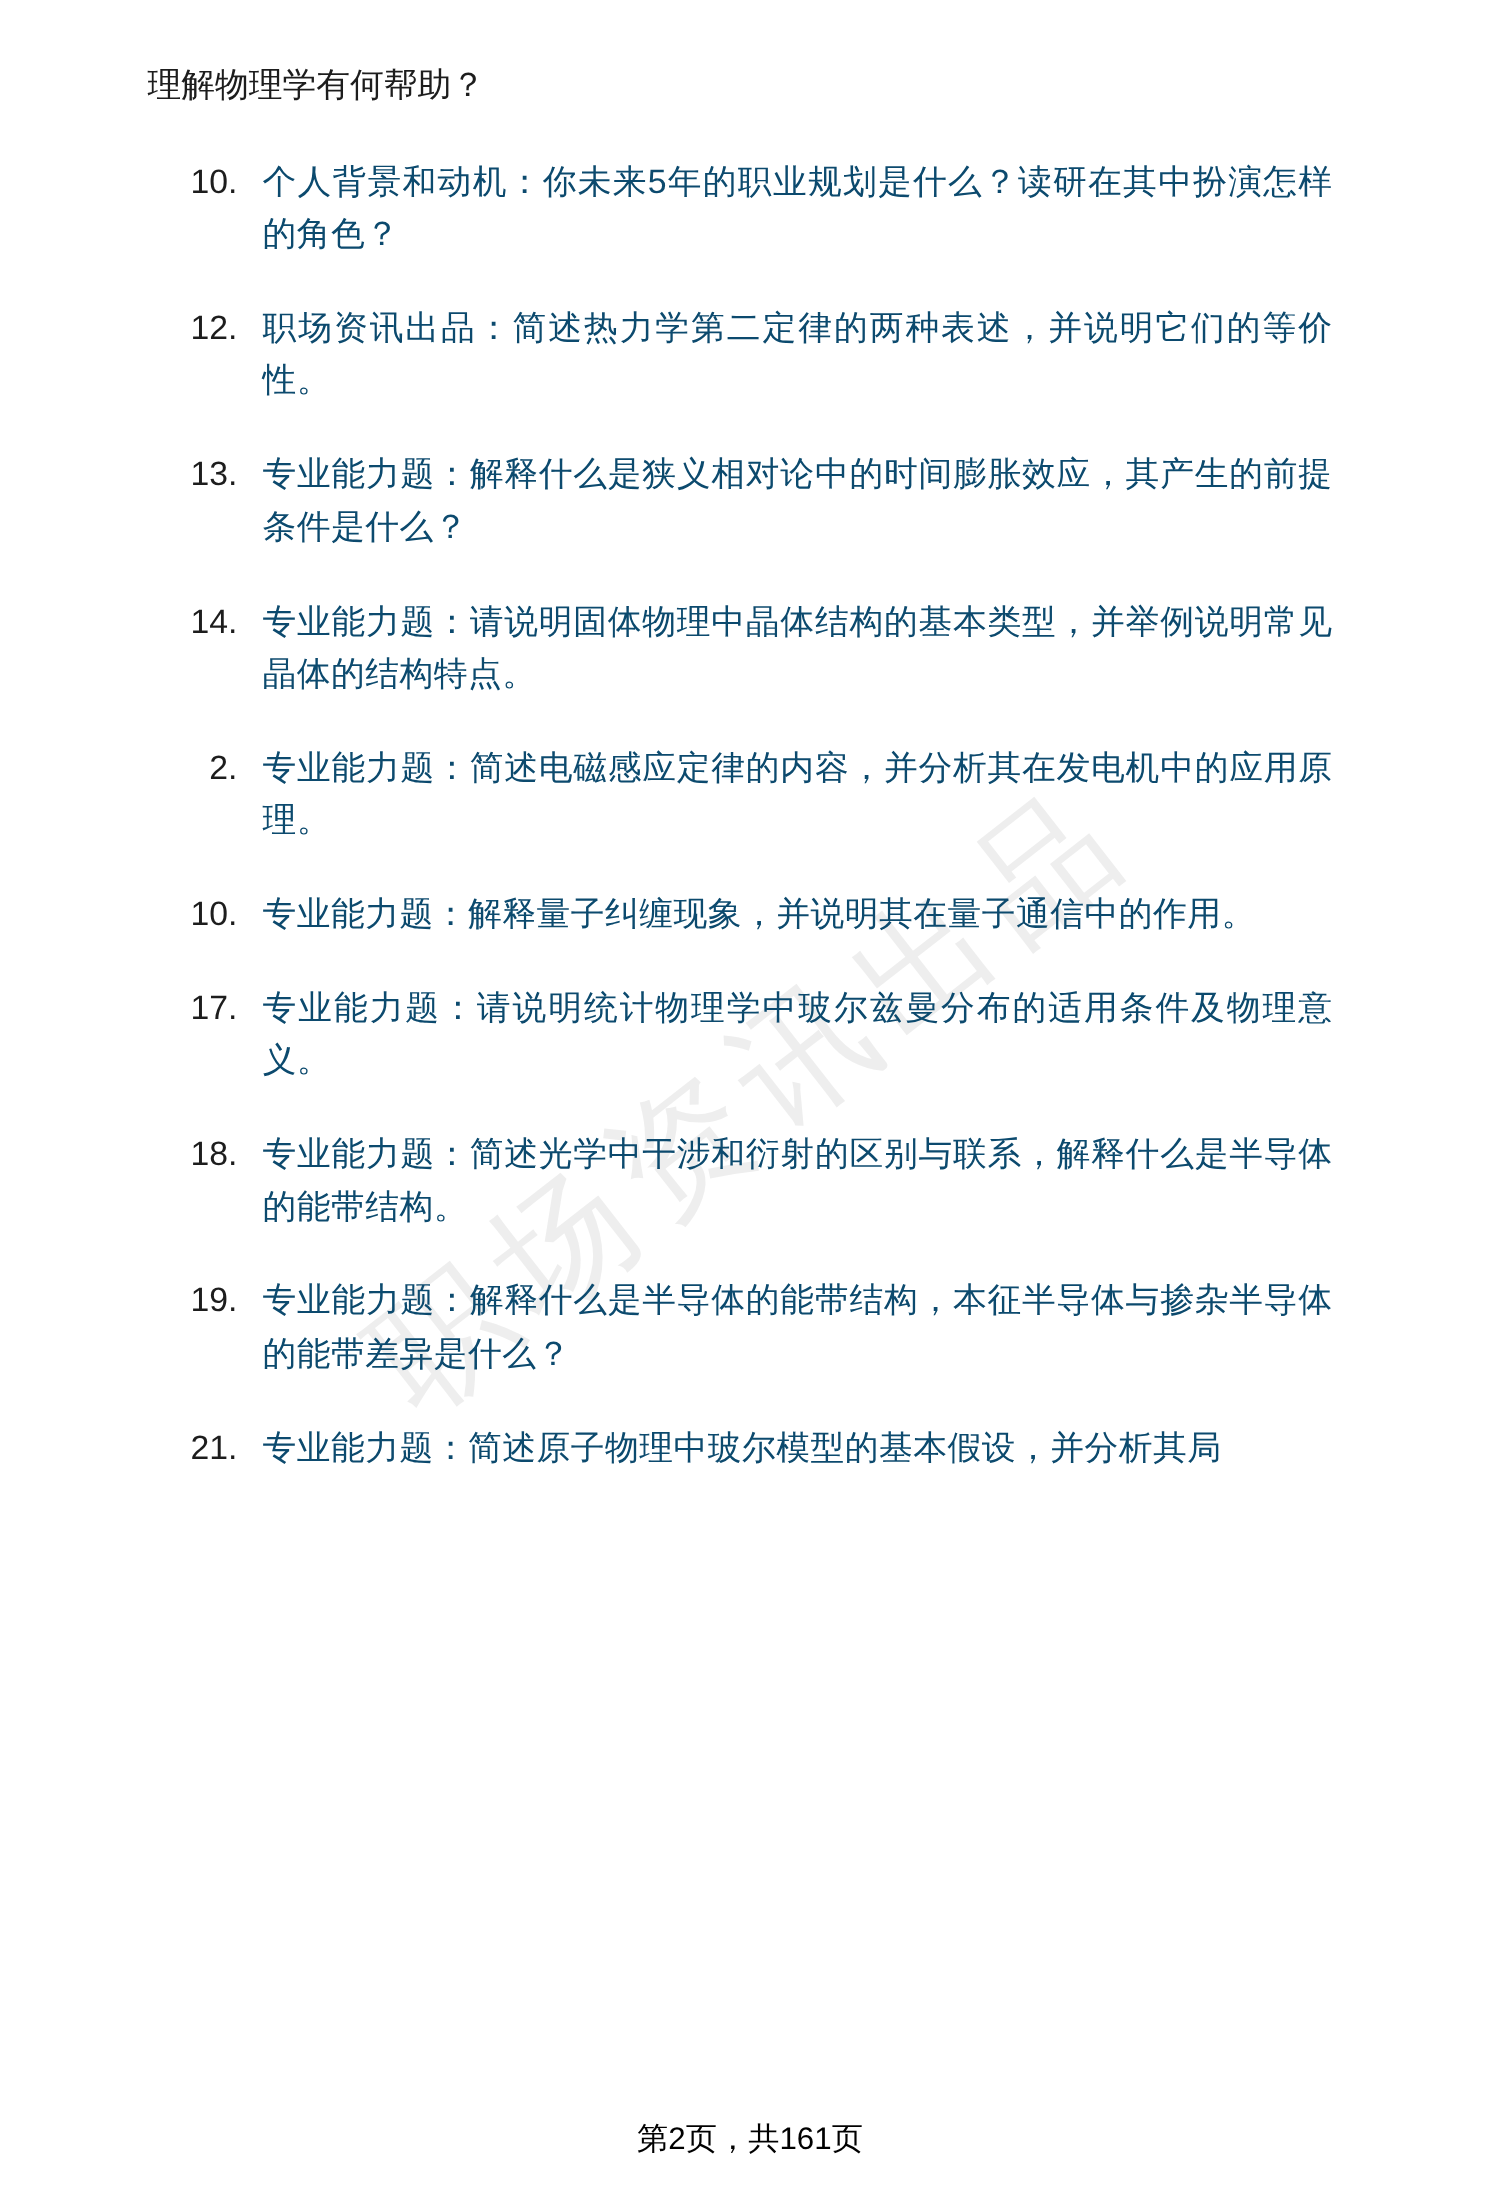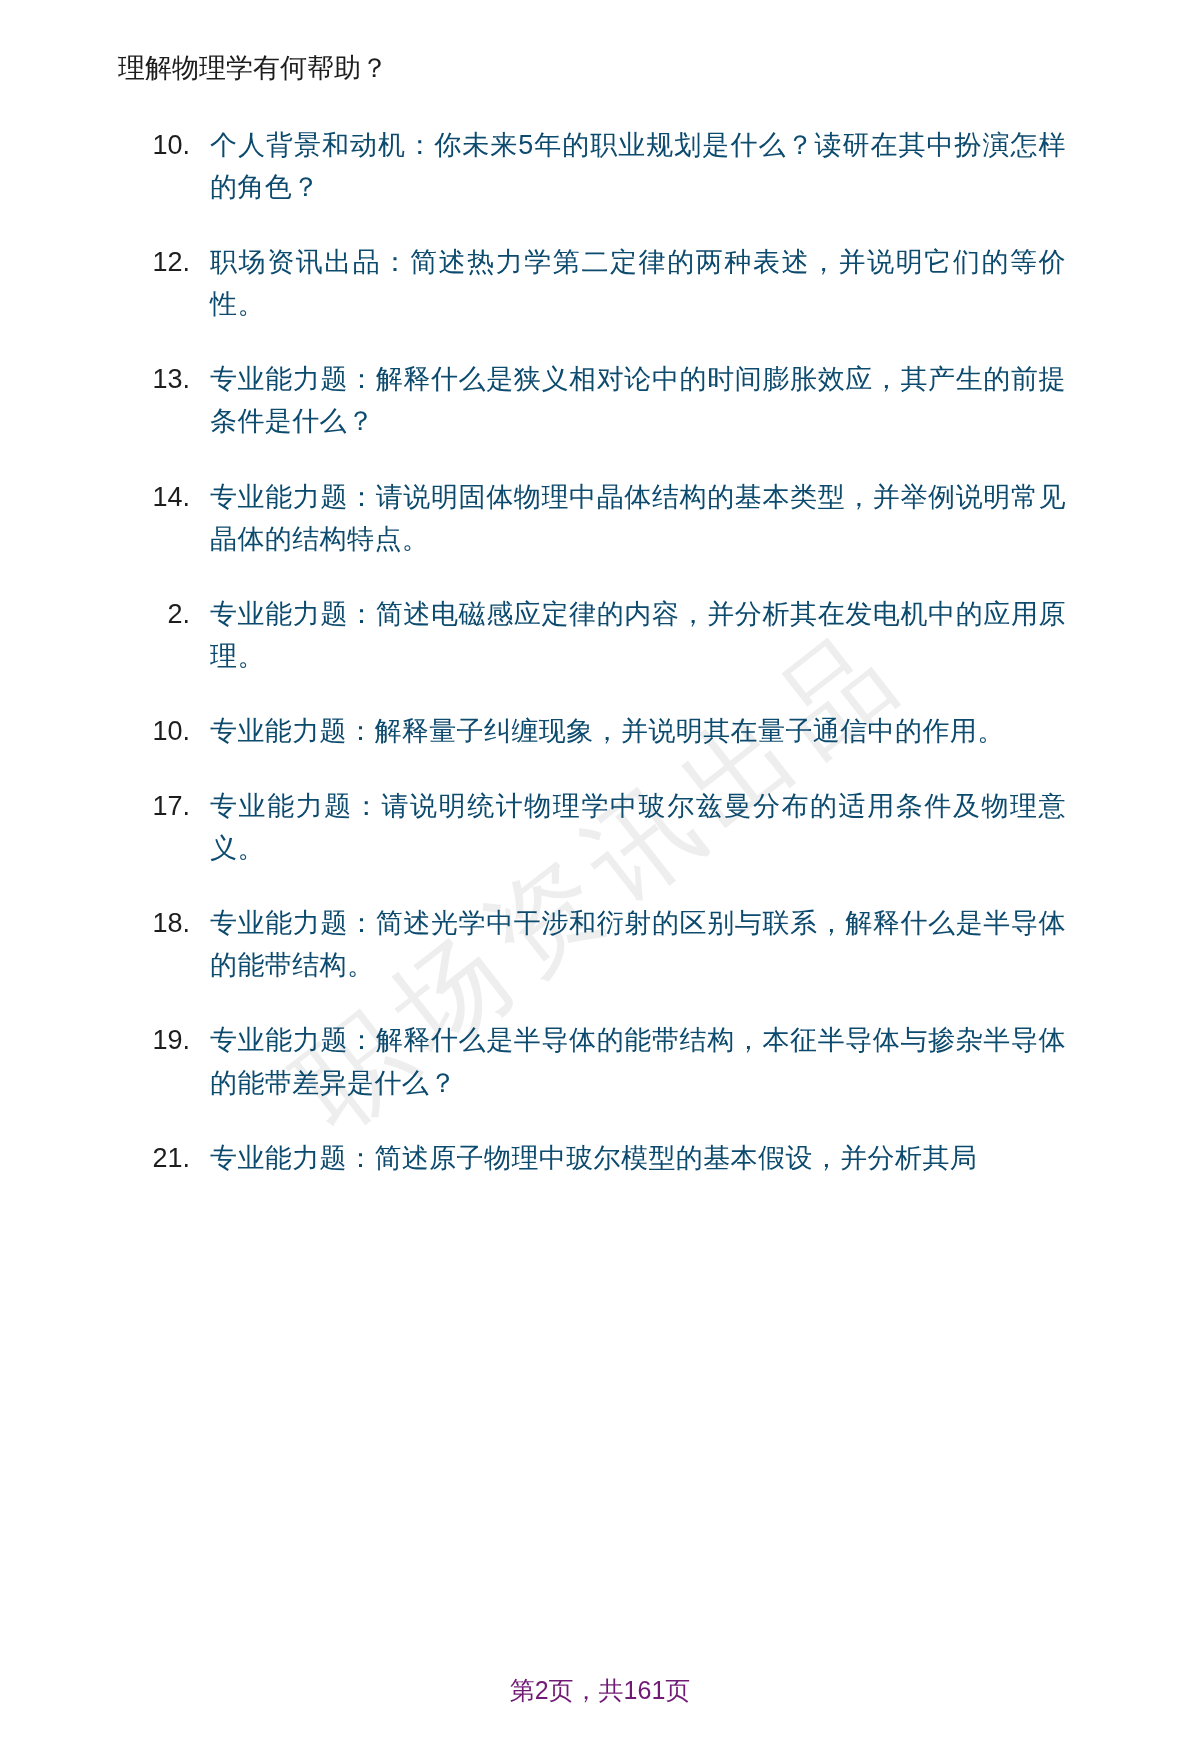--- a/index.html
+++ b/index.html
@@ -71,24 +71,24 @@
     flex: 1 1 auto;
     color: #0c4a6e;
     text-align: justify;
     text-justify: inter-ideograph;
     letter-spacing: 0.4px;
   }
   .footer {
     position: absolute;
     left: 0;
     right: 0;
-    bottom: 48px;
+    bottom: 28px;
     text-align: center;
     font-size: 25px;
-    color: #701a75;
+    color: #000000;
     z-index: 6;
   }
 </style>
 </head>
 <body>
 
 <div class="page">
 
   <div class="watermark">职场资讯出品</div>
 

